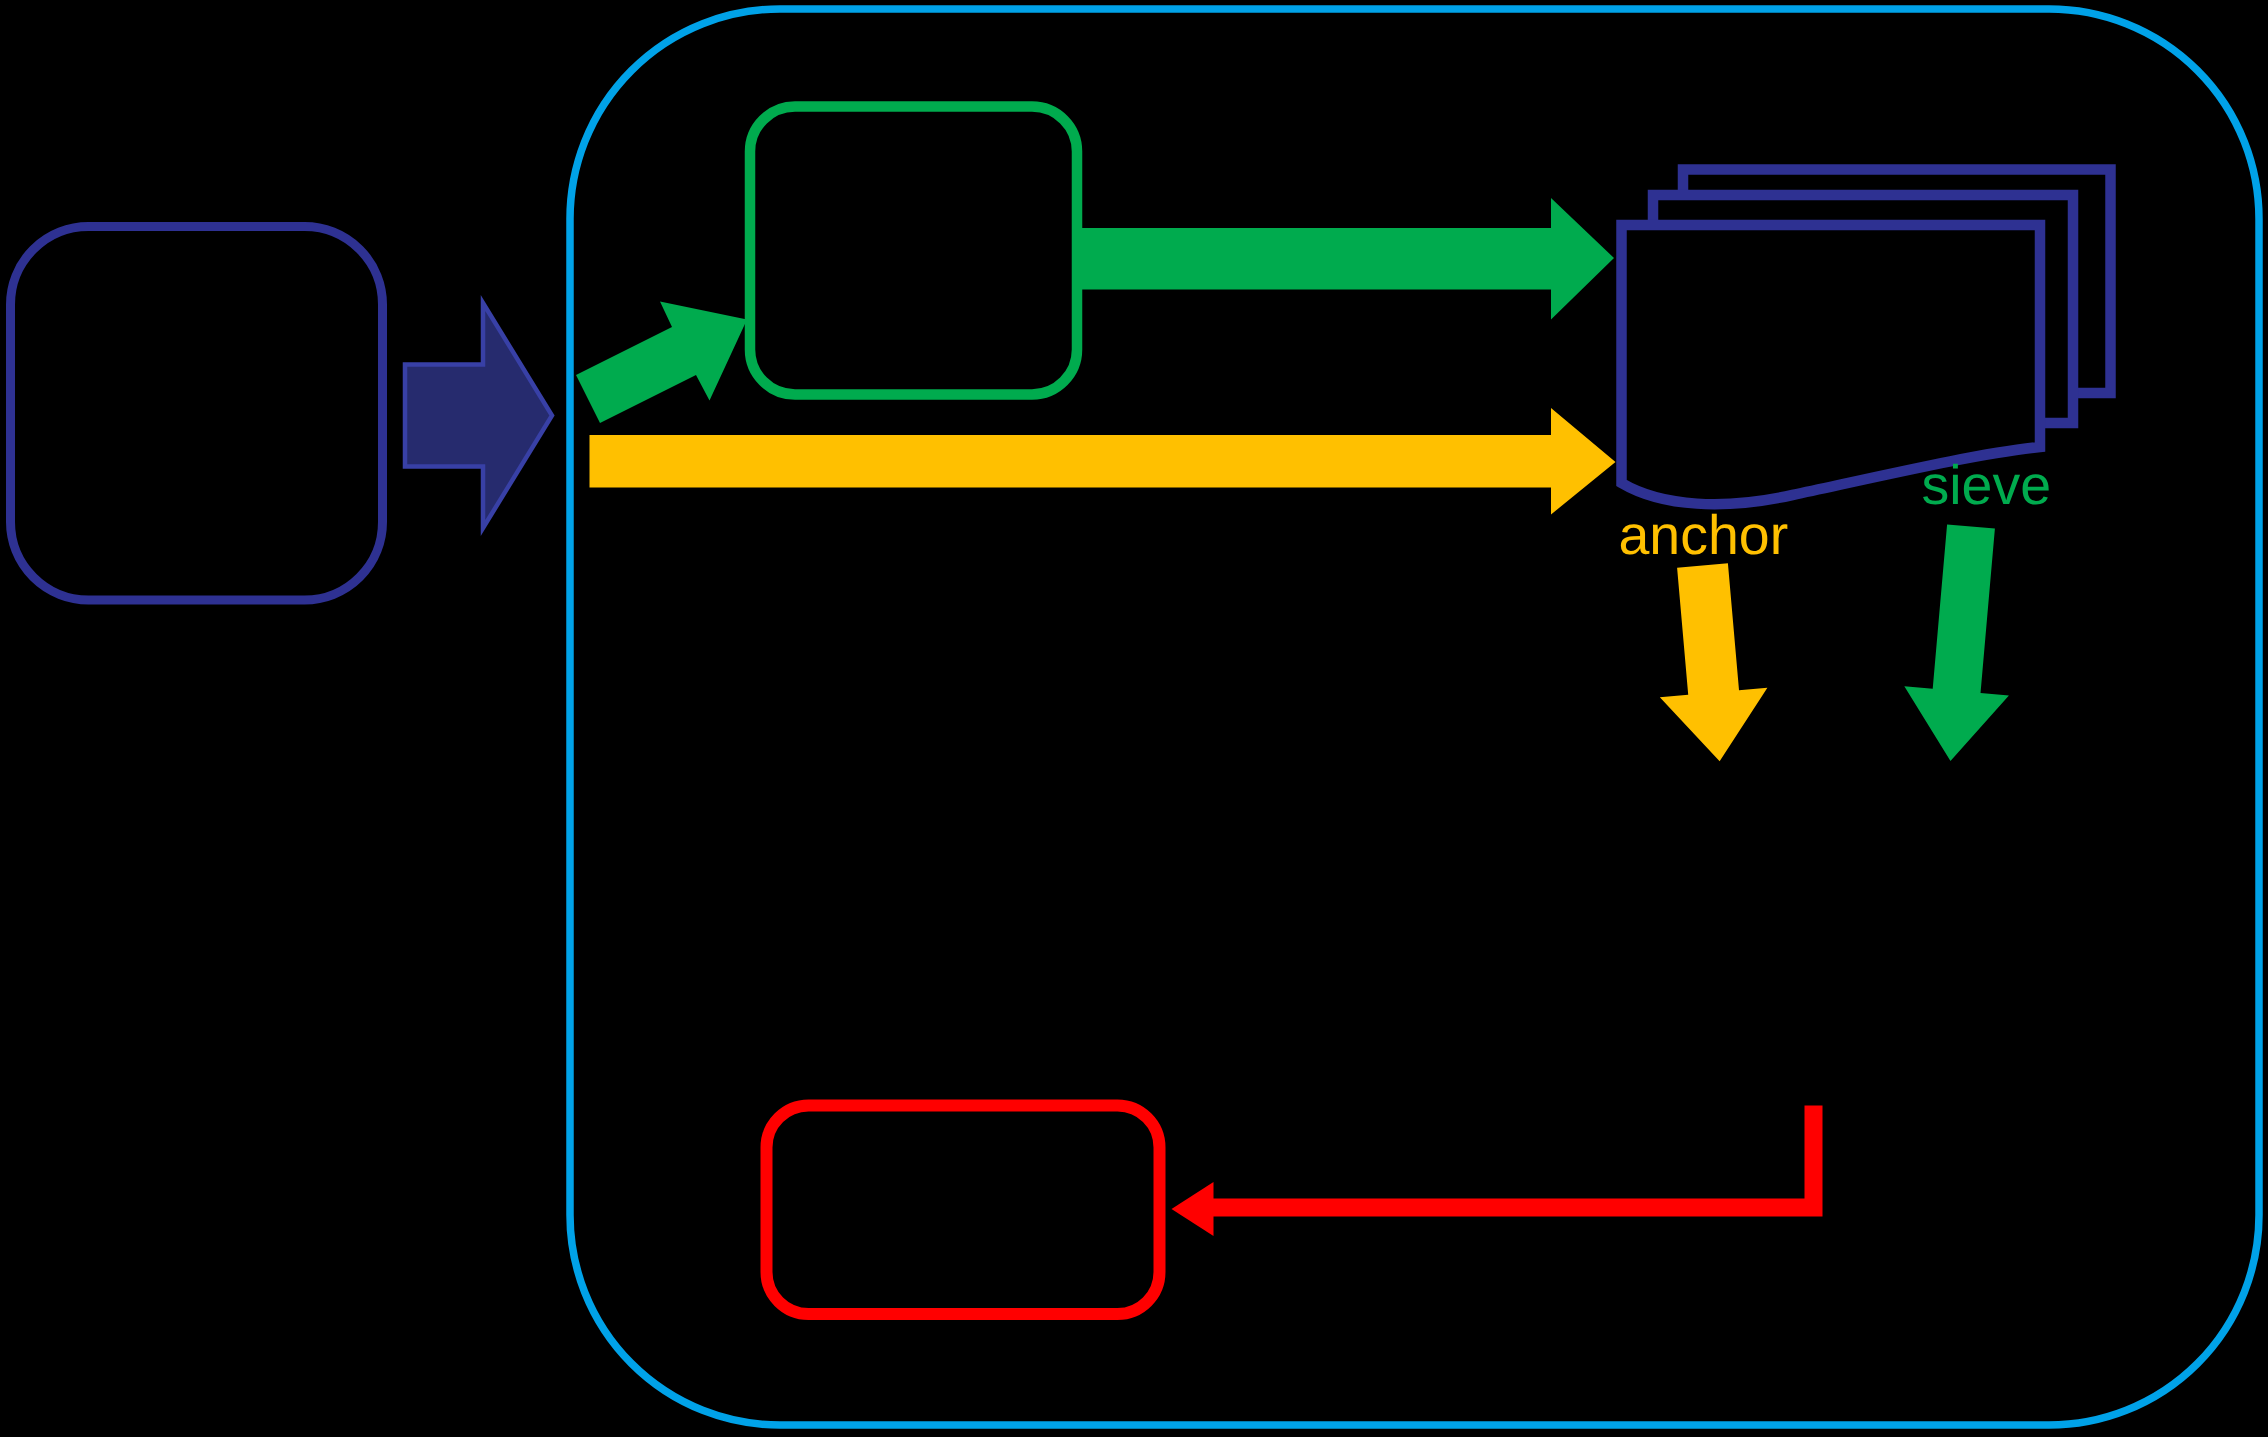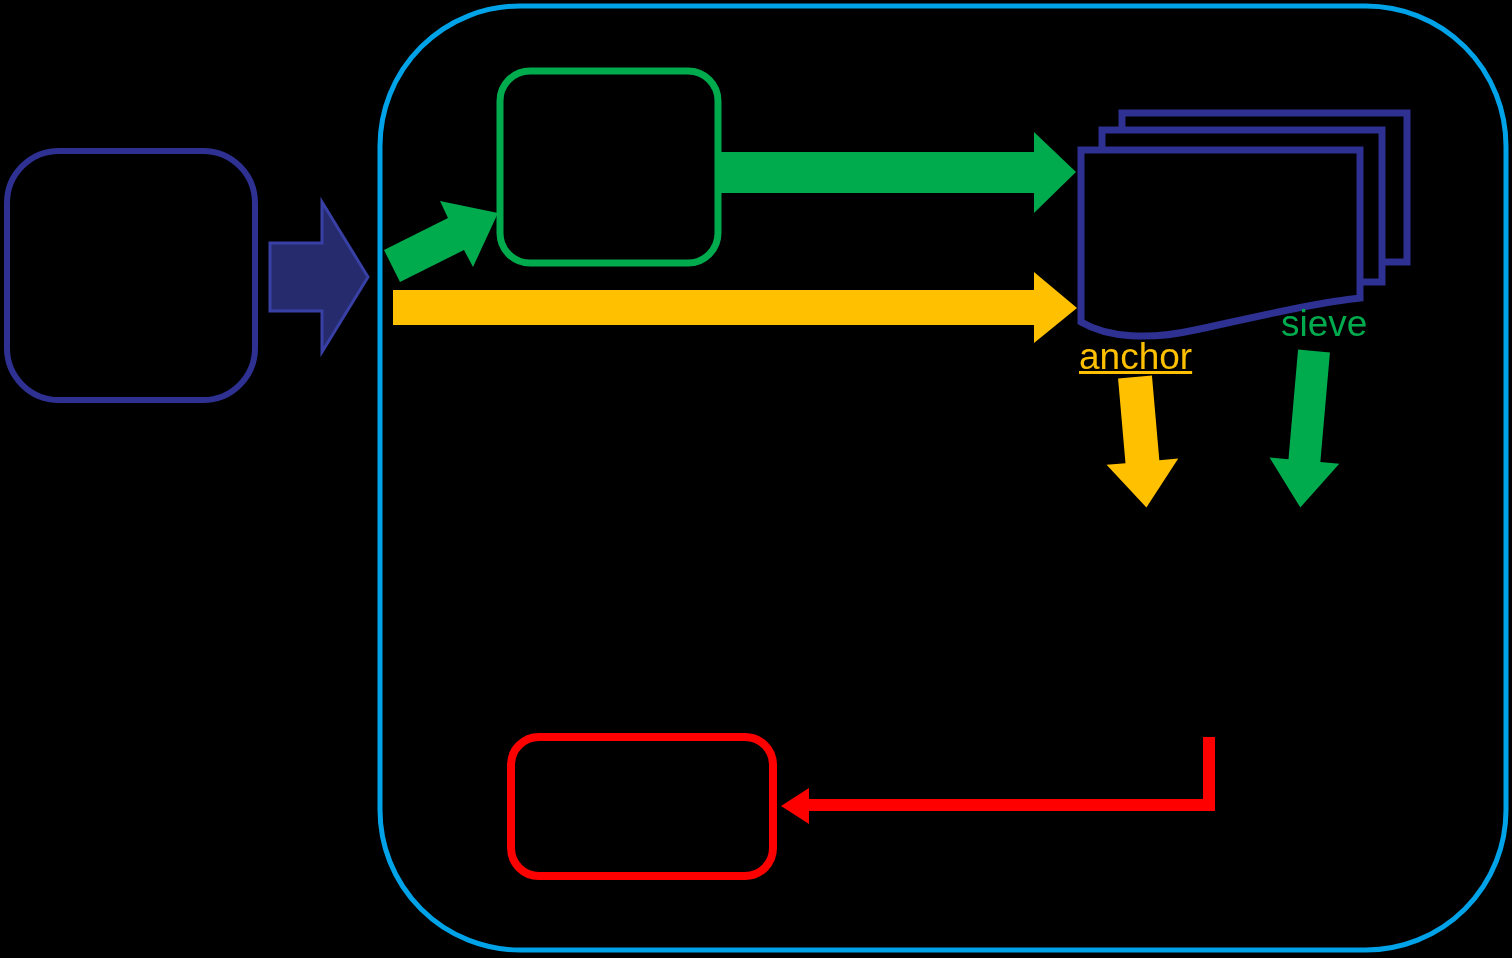--- a/index.html
+++ b/index.html
@@ -33,21 +33,21 @@
   .red-outline{fill:none;stroke:var(--red);stroke-width:8;}
   .red-line{fill:none;stroke:var(--red);stroke-width:12;}
   .red-solid{fill:var(--red);stroke:none;}
 
   .label{
     position:absolute;
     font-size:37px;
     line-height:1;
     white-space:nowrap;
   }
-  .label-anchor{left:1079px;top:338px;color:var(--yellow);text-decoration:underline;}
+  .label-anchor{left:1079px;top:338px;color:var(--yellow);}
   .label-sieve{left:1281px;top:305px;color:var(--green);}
 </style>
 </head>
 <body>
 
 <div class="stage">
 
   <svg width="1512" height="958" viewBox="0 0 1512 958">
 
     <rect class="cyan-container" x="380" y="6" width="1126" height="944" rx="140" ry="140"></rect>

